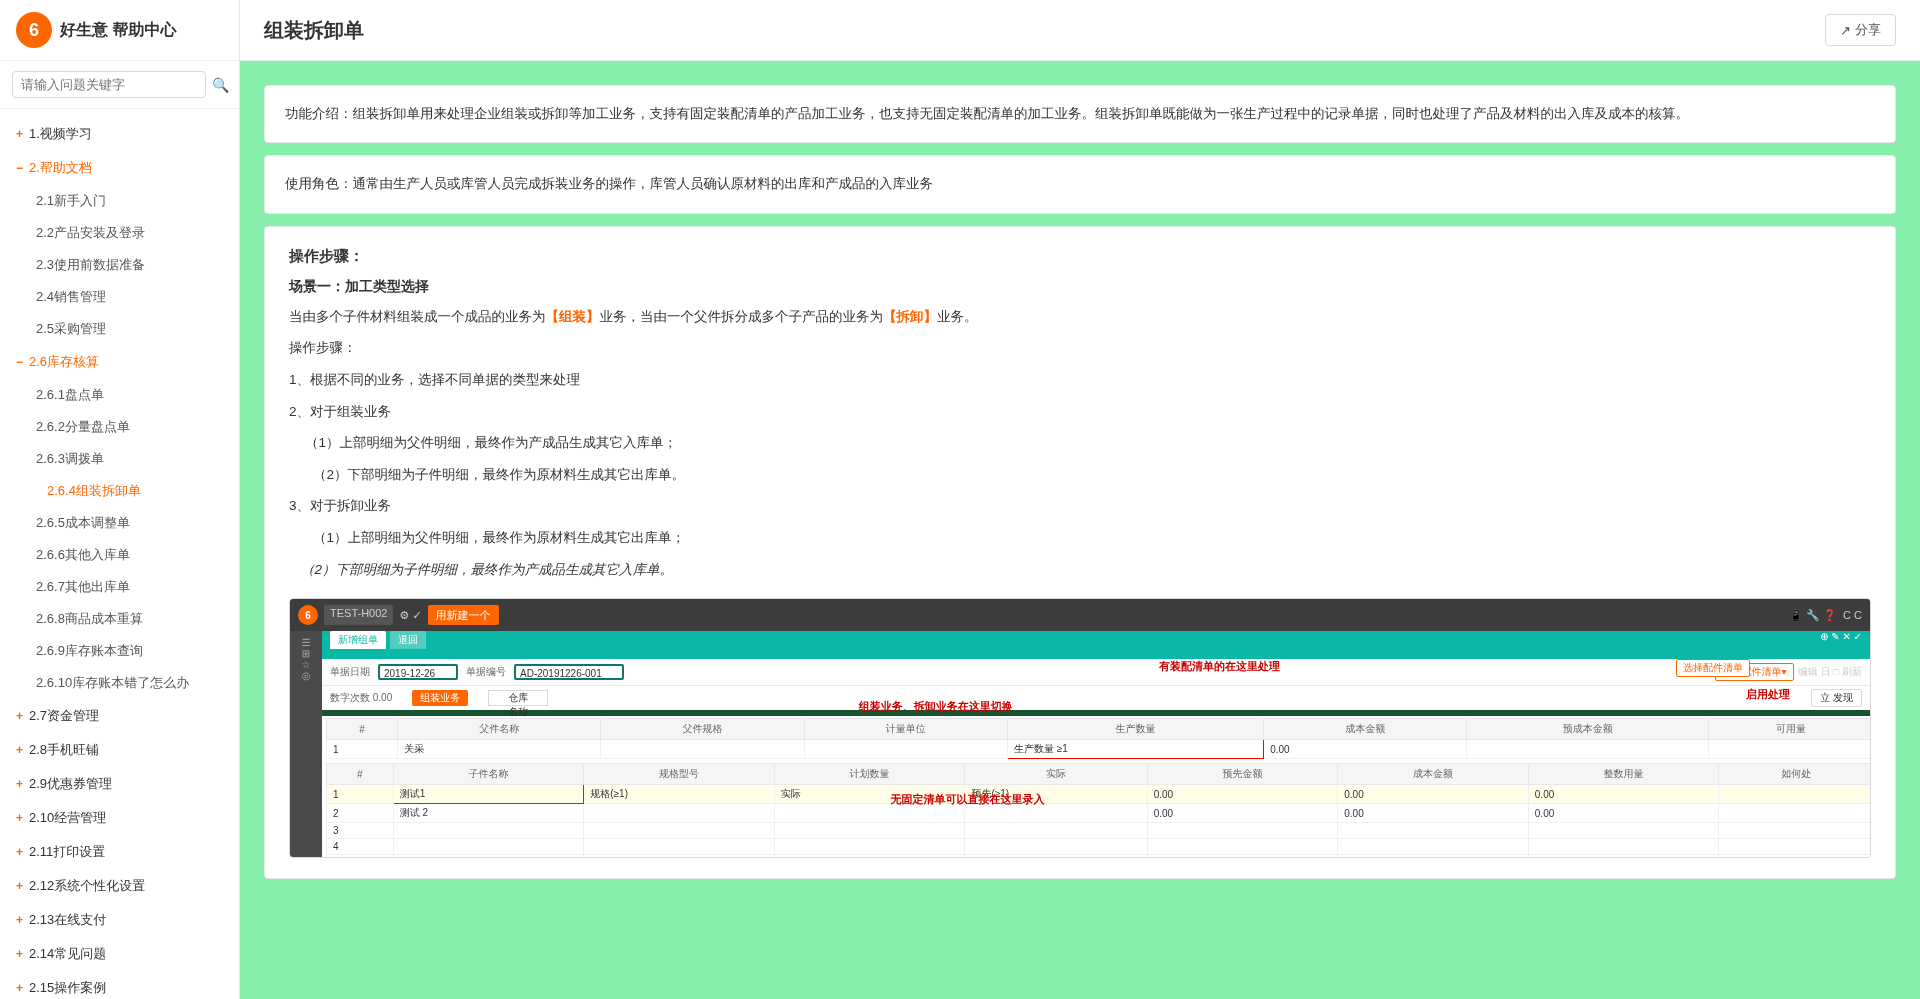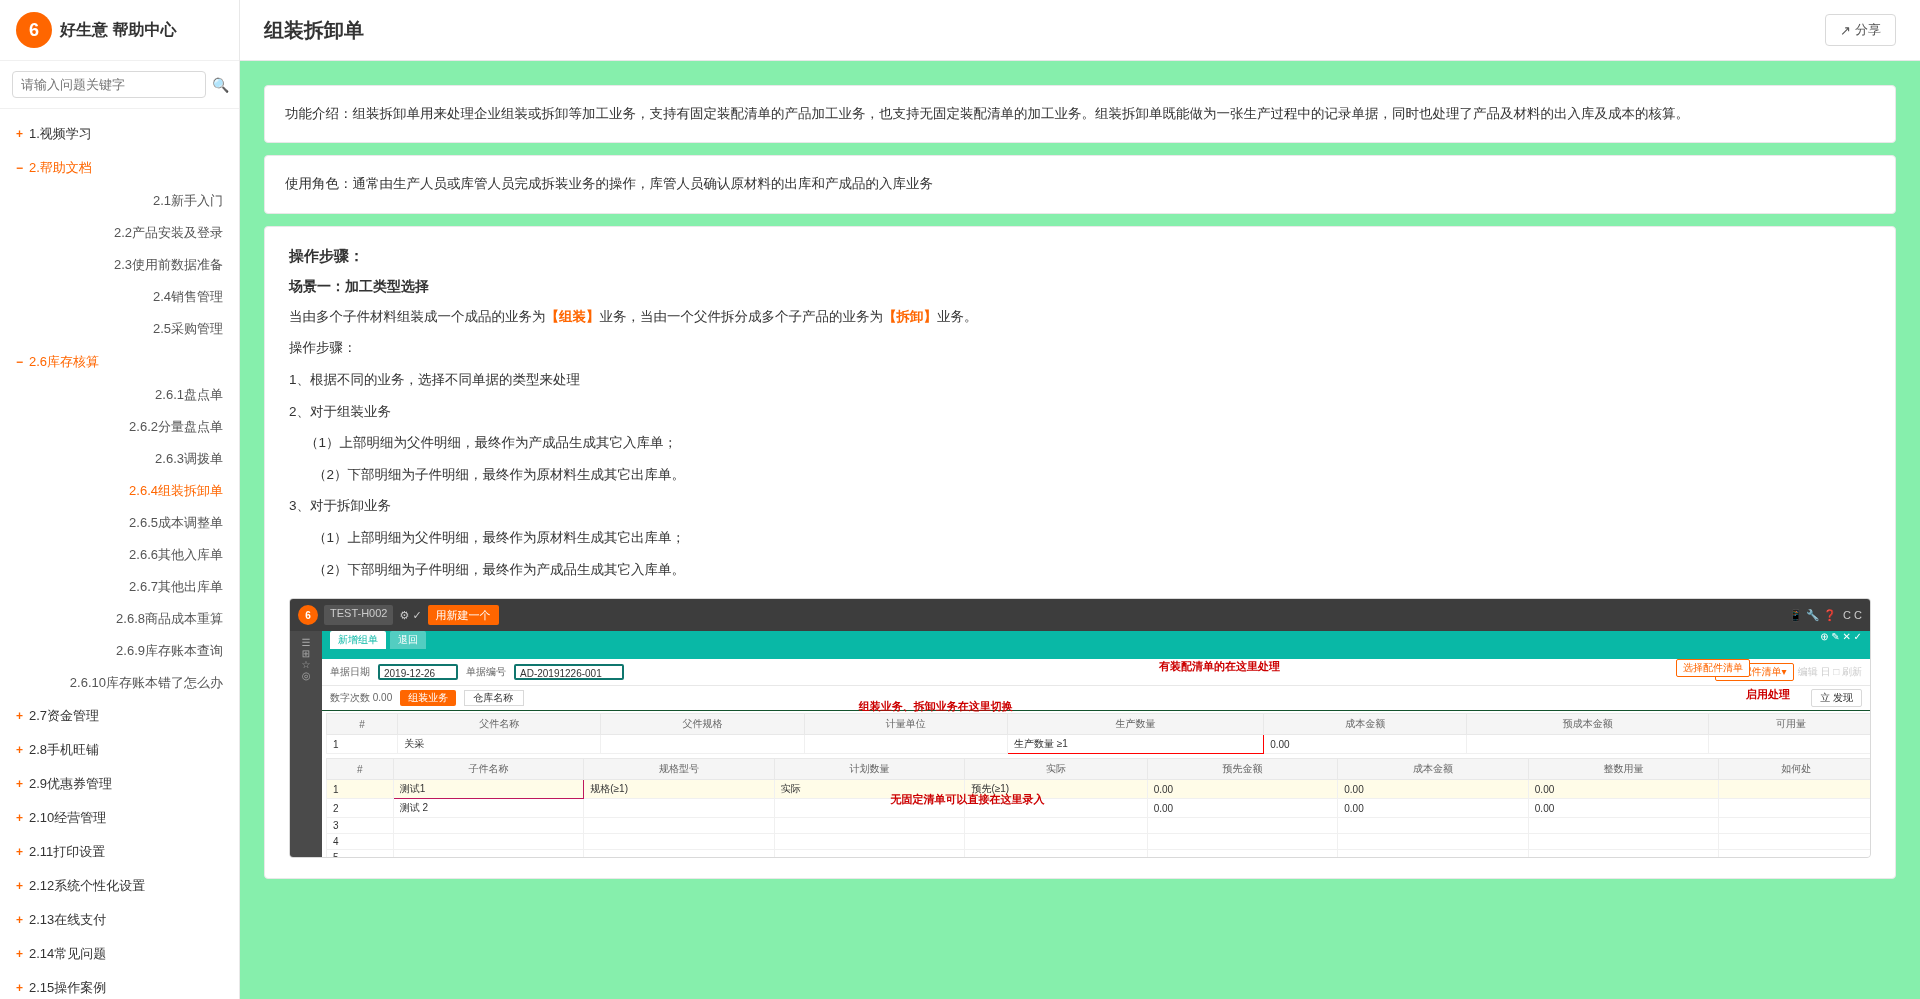--- a/index.html
+++ b/index.html
@@ -99,21 +99,20 @@
       font-weight: bold;
     }
 
     .sub-nav-item {
       display: flex;
       align-items: center;
       padding: 7px 16px 7px 36px;
       cursor: pointer;
       font-size: 13px;
       color: #555;
-      justify-content: flex-end;
     }
 
     .sub-nav-item.active { color: #ff6600; }
 
     
     .main {
       flex: 1;
       display: flex;
       flex-direction: column;
       overflow: hidden;
@@ -497,21 +496,21 @@
       </div>
 
       <div class="op-text">操作步骤：</div>
 
       <div class="op-text">1、根据不同的业务，选择不同单据的类型来处理</div>
       <div class="op-text">2、对于组装业务</div>
       <div class="op-text" style="margin-left: 16px;">（1）上部明细为父件明细，最终作为产成品生成其它入库单；</div>
       <div class="op-text" style="margin-left: 24px;">（2）下部明细为子件明细，最终作为原材料生成其它出库单。</div>
       <div class="op-text">3、对于拆卸业务</div>
       <div class="op-text" style="margin-left: 24px;">（1）上部明细为父件明细，最终作为原材料生成其它出库单；</div>
-      <div class="op-text" style="margin-left: 24px;">（2）下部明细为子件明细，最终作为产成品生成其它入库单。</div>
+      <div class="op-text" style="margin-left: 12px; font-style: italic;">（2）下部明细为子件明细，最终作为产成品生成其它入库单。</div>
 
       <div class="screenshot-container">
         <div class="screenshot-inner">
 
           <div class="mock-topbar">
             <div class="mock-topbar-logo">6</div>
             <span class="mock-select">TEST-H002</span>
             <span style="color:#ccc;font-size:11px;">⚙ ✓</span>
             <button class="mock-orange-btn">用新建一个</button>
             <div class="mock-topbar-right">
@@ -540,24 +539,24 @@
                 <div class="mock-form-input" style="font-size:10px;line-height:16px;">2019-12-26</div>
                 <span class="mock-form-label">单据编号</span>
                 <div class="mock-form-input" style="font-size:10px;line-height:16px;width:110px;">AD-20191226-001</div>
                 <div style="flex:1"></div>
                 <div style="display:flex;align-items:center;gap:4px;">
                   <div style="background:#fff;border:1px solid #ff6600;color:#ff6600;padding:1px 6px;font-size:10px;border-radius:2px;">选择配件清单▾</div>
                   <span style="color:#ccc;font-size:10px;">编辑 日 □ 刷新</span>
                 </div>
               </div>
 
-              <div style="display:flex;align-items:center;padding:3px 8px;border-bottom:1px solid #14532d;gap:8px;">
+              <div style="display:flex;align-items:center;padding:3px 8px;border-bottom:6px solid #14532d;gap:20px;">
                 <span style="font-size:10px;color:#666;">数字次数 0.00</span>
                 <div style="background:#ff6600;color:#fff;padding:1px 8px;font-size:10px;border-radius:2px;">组装业务</div>
-                <div style="border:1px solid #d9d9d9;height:16px;width:60px;background:#fff;font-size:10px;padding:0 8px;">仓库名称</div>
+                <div style="border:1px solid #d9d9d9;height:16px;width:60px;background:#fff;font-size:10px;padding:0 19px;">仓库名称</div>
                 <span style="flex:1"></span>
                 <div style="background:#fff;border:1px solid #d9d9d9;color:#333;padding:1px 8px;font-size:10px;border-radius:2px;">立 发现</div>
               </div>
 
               <div style="flex:1;overflow:hidden;display:flex;flex-direction:column;">
 
                 <table class="mock-table" style="border:1px solid #e8e8e8;margin:2px 4px;">
                   <thead>
                     <tr>
                       <th>#</th>

